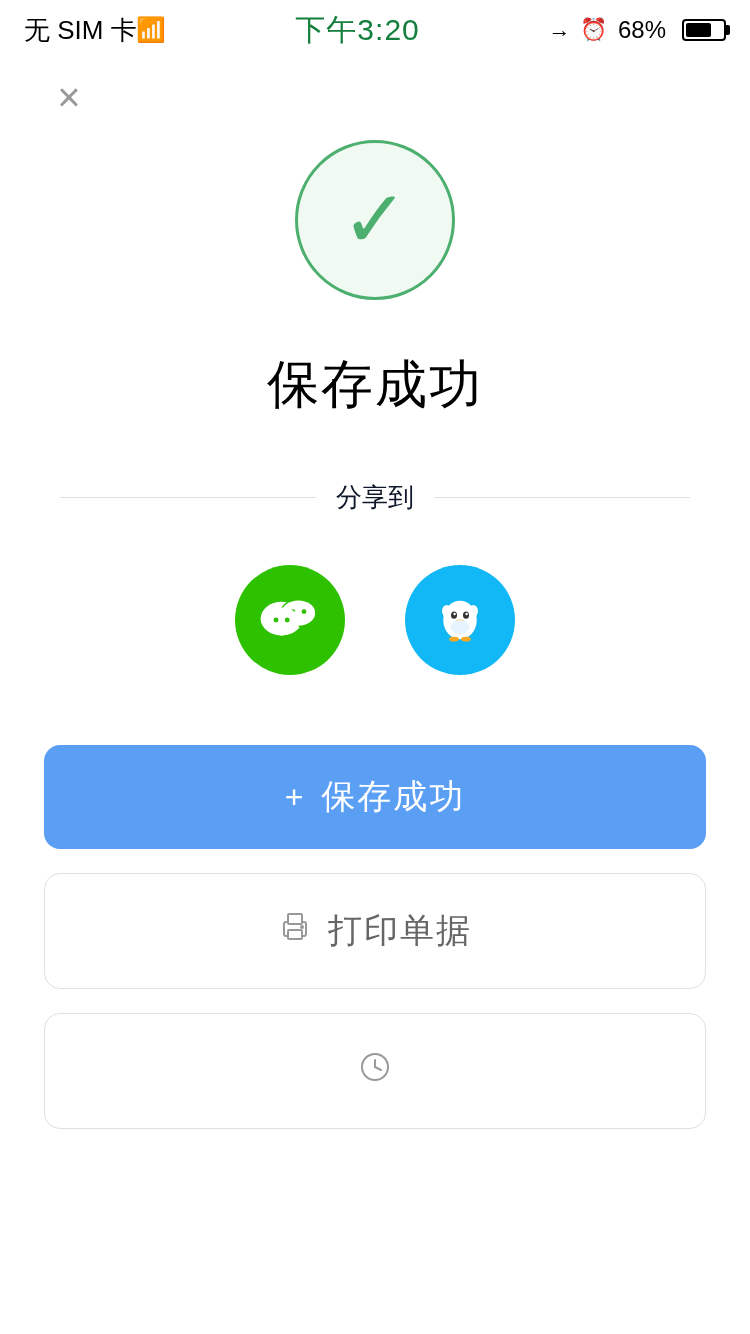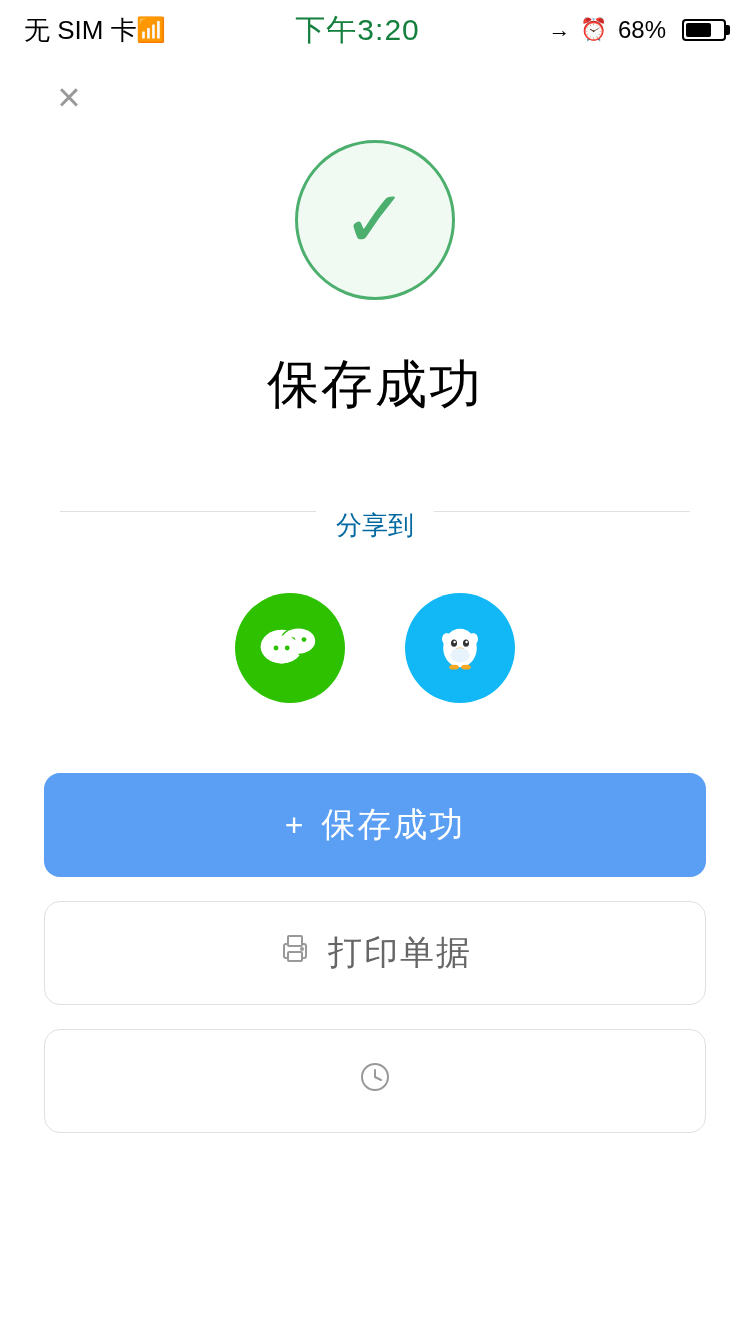--- a/index.html
+++ b/index.html
@@ -141,23 +141,22 @@
       padding: 0 60px;
       margin-bottom: 50px;
     }
     .divider-line {
       flex: 1;
       height: 1px;
       background: #e0e0e0;
     }
     .divider-text {
       font-size: 26px;
-      color: #0369a1;
+      color: #0f172a;
       padding: 0 20px;
-      margin-top: 28px;
     }
 
     
     .share-icons {
       display: flex;
       gap: 60px;
       margin-bottom: 70px;
     }
     .share-icon-btn {
       width: 110px;
@@ -208,21 +207,21 @@
       gap: 16px;
       cursor: pointer;
       font-size: 34px;
       color: #fff;
       font-weight: 400;
       letter-spacing: 2px;
     }
 
     .btn-secondary {
       width: 100%;
-      height: 104px;
+      height: 116px;
       background: #fff;
       border: 1px solid #e0e0e0;
       border-radius: 16px;
       display: flex;
       align-items: center;
       justify-content: center;
       gap: 16px;
       cursor: pointer;
       font-size: 34px;
       color: #666;

